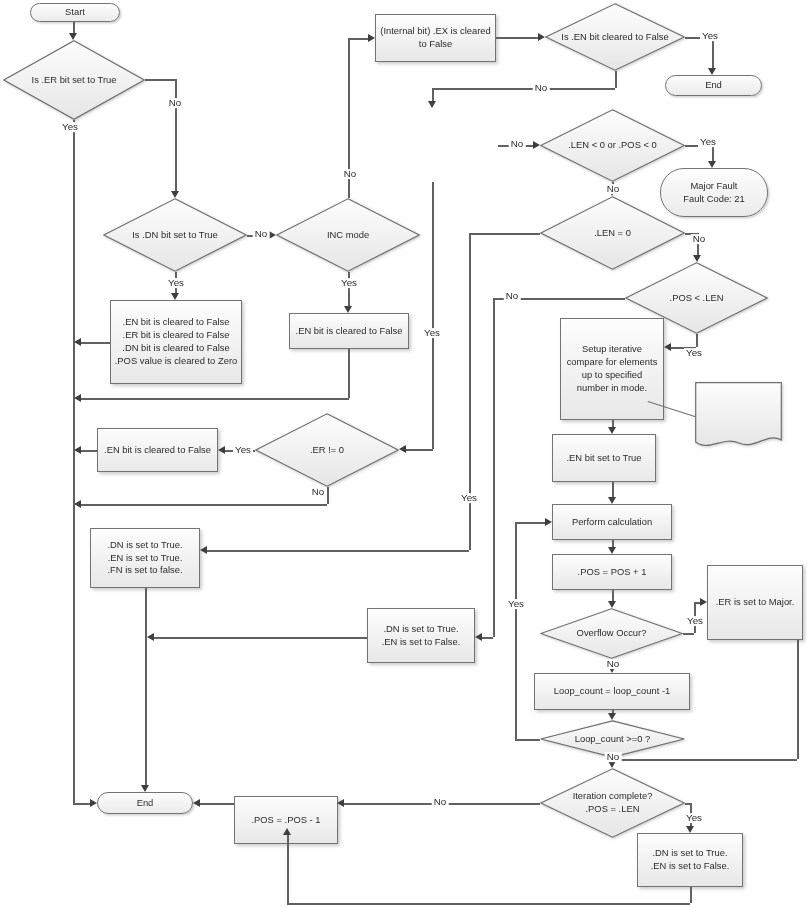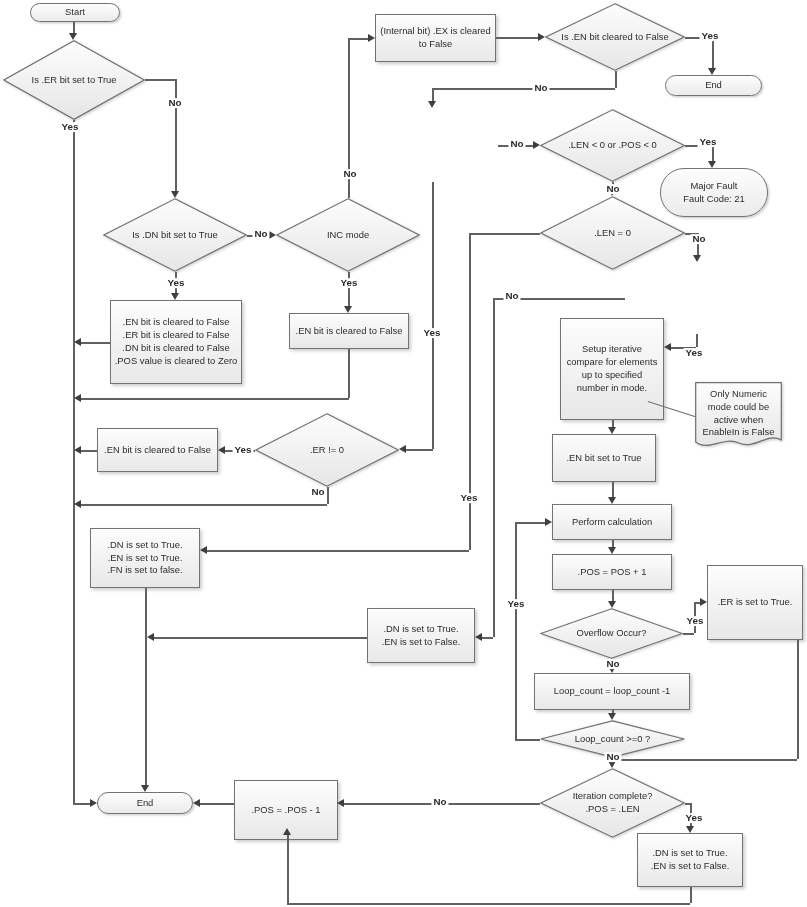--- a/index.html
+++ b/index.html
@@ -6,21 +6,21 @@
   #canvas{position:relative;width:807px;height:907px;background:#ffffff;overflow:hidden;}
   .node{position:absolute;}
   .rect{background:linear-gradient(180deg,#fdfdfd,#e8e8e8);border:1px solid #737373;box-shadow:2px 2px 3px rgba(130,130,130,.4);box-sizing:border-box;}
   .stadium{background:linear-gradient(180deg,#fdfdfd,#ebebeb);border:1px solid #737373;border-radius:11px;box-shadow:1.5px 1.5px 2px rgba(130,130,130,.35);box-sizing:border-box;}
   .mf{border-radius:24px;}
   .diamond svg{position:absolute;left:0;top:0;filter:drop-shadow(1.5px 1.5px 1.5px rgba(130,130,130,.45));}
   .diamond polygon{fill:url(#shapeGrad);stroke:#6f6f6f;stroke-width:1.2;}
   .note-shape svg{position:absolute;left:0;top:0;filter:drop-shadow(1.5px 1.5px 1.5px rgba(130,130,130,.45));}
   .note-shape path{fill:url(#shapeGrad);stroke:#6f6f6f;stroke-width:1.2;}
   .lbl{position:absolute;inset:0;display:flex;align-items:center;justify-content:center;text-align:center;font-size:9.4px;line-height:1.38;color:#2b2b2b;white-space:pre-line;z-index:2;padding:0 2px;}
-  .elbl{position:absolute;transform:translate(-50%,-50%);font-size:9.8px;color:#2b2b2b;background:#fff;padding:0 2px;line-height:1;z-index:3;font-weight:bold;}
+  .elbl{position:absolute;transform:translate(-50%,-50%);font-size:9.8px;color:#2b2b2b;background:#fff;padding:0 2px;line-height:1;z-index:3;}
   .hl{position:absolute;height:1.5px;background:#616161;z-index:1;}
   .vl{position:absolute;width:1.5px;background:#616161;z-index:1;}
   .ar,.al,.ad,.au{position:absolute;width:0;height:0;z-index:1;}
   .ar{border-top:4px solid transparent;border-bottom:4px solid transparent;border-left:7px solid #3f3f3f;}
   .al{border-top:4px solid transparent;border-bottom:4px solid transparent;border-right:7px solid #3f3f3f;}
   .ad{border-left:4px solid transparent;border-right:4px solid transparent;border-top:7px solid #3f3f3f;}
   .au{border-left:4px solid transparent;border-right:4px solid transparent;border-bottom:7px solid #3f3f3f;}
   .conn{position:absolute;height:1.2px;background:#6f6f6f;transform-origin:left top;z-index:1;}
 </style>
 </head>
@@ -89,35 +89,37 @@
   <div class="node stadium mf" style="left:660px;top:168px;width:108px;height:49px">
       <div class="lbl">Major Fault
 Fault Code: 21</div>
     </div>
   <div class="node diamond" style="left:540px;top:196px;width:145px;height:74px">
       <svg width="145" height="74">
         <polygon points="72.5,0.8 144.2,37 72.5,73.2 0.8,37"></polygon>
       </svg>
       <div class="lbl">.LEN = 0</div>
     </div>
+  <div class="node diamond" style="left:625px;top:262px;width:143px;height:72px">
+      <svg width="143" height="72">
+        <polygon points="71.5,0.8 142.2,36 71.5,71.2 0.8,36"></polygon>
+      </svg>
+      <div class="lbl">.POS &lt; .LEN</div>
+    </div>
   <div class="node rect" style="left:560px;top:318px;width:104px;height:102px">
       <div class="lbl">Setup iterative
 compare for elements
 up to specified
 number in mode.</div>
     </div>
 
   <div class="node note-shape" style="left:695px;top:382px;width:87px;height:73px">
     <svg width="87" height="73">
         <path d="M0.7,0.7 H86.3 V58 C72,50 60,68 44,61 C28,54 14,70 0.7,60 Z"></path>
       </svg>
-    <div class="lbl" style="bottom:10px">Only Numeric
-mode could be
-active when
-EnableIn is False</div>
   </div>
   <div class="conn" style="left:648px;top:401px;width:50px;transform:rotate(17.7deg)"></div>
 
   <div class="node rect" style="left:552px;top:434px;width:104px;height:48px">
       <div class="lbl">.EN bit set to True</div>
     </div>
   <div class="node diamond" style="left:255px;top:413px;width:144px;height:74px">
       <svg width="144" height="74">
         <polygon points="72,0.8 143.2,37 72,73.2 0.8,37"></polygon>
       </svg>
@@ -131,21 +133,21 @@
 .EN is set to True.
 .FN is set to false.</div>
     </div>
   <div class="node rect" style="left:552px;top:504px;width:120px;height:36px">
       <div class="lbl">Perform calculation</div>
     </div>
   <div class="node rect" style="left:552px;top:554px;width:120px;height:36px">
       <div class="lbl">.POS = POS + 1</div>
     </div>
   <div class="node rect" style="left:707px;top:565px;width:96px;height:75px">
-      <div class="lbl">.ER is set to True.</div>
+      <div class="lbl">.ER is set to Major.</div>
     </div>
   <div class="node diamond" style="left:540px;top:608px;width:143px;height:51px">
       <svg width="143" height="51">
         <polygon points="71.5,0.8 142.2,25.5 71.5,50.2 0.8,25.5"></polygon>
       </svg>
       <div class="lbl">Overflow Occur?</div>
     </div>
   <div class="node rect" style="left:534px;top:673px;width:156px;height:37px">
       <div class="lbl">Loop_count = loop_count -1</div>
     </div>
@@ -163,21 +165,21 @@
 .POS = .LEN</div>
     </div>
   <div class="node rect" style="left:637px;top:833px;width:106px;height:54px">
       <div class="lbl">.DN is set to True.
 .EN is set to False.</div>
     </div>
   <div class="node rect" style="left:367px;top:608px;width:108px;height:55px">
       <div class="lbl">.DN is set to True.
 .EN is set to False.</div>
     </div>
-  <div class="node rect" style="left:234px;top:780px;width:104px;height:60px">
+  <div class="node rect" style="left:234px;top:796px;width:104px;height:48px">
       <div class="lbl">.POS = .POS - 1</div>
     </div>
   <div class="node stadium" style="left:97px;top:792px;width:96px;height:22px">
       <div class="lbl">End</div>
     </div>
 
   <div>
     <div class="vl" style="left:73px;top:22px;height:11px"></div>
     <div class="ad" style="left:69px;top:33px"></div>
   </div>

